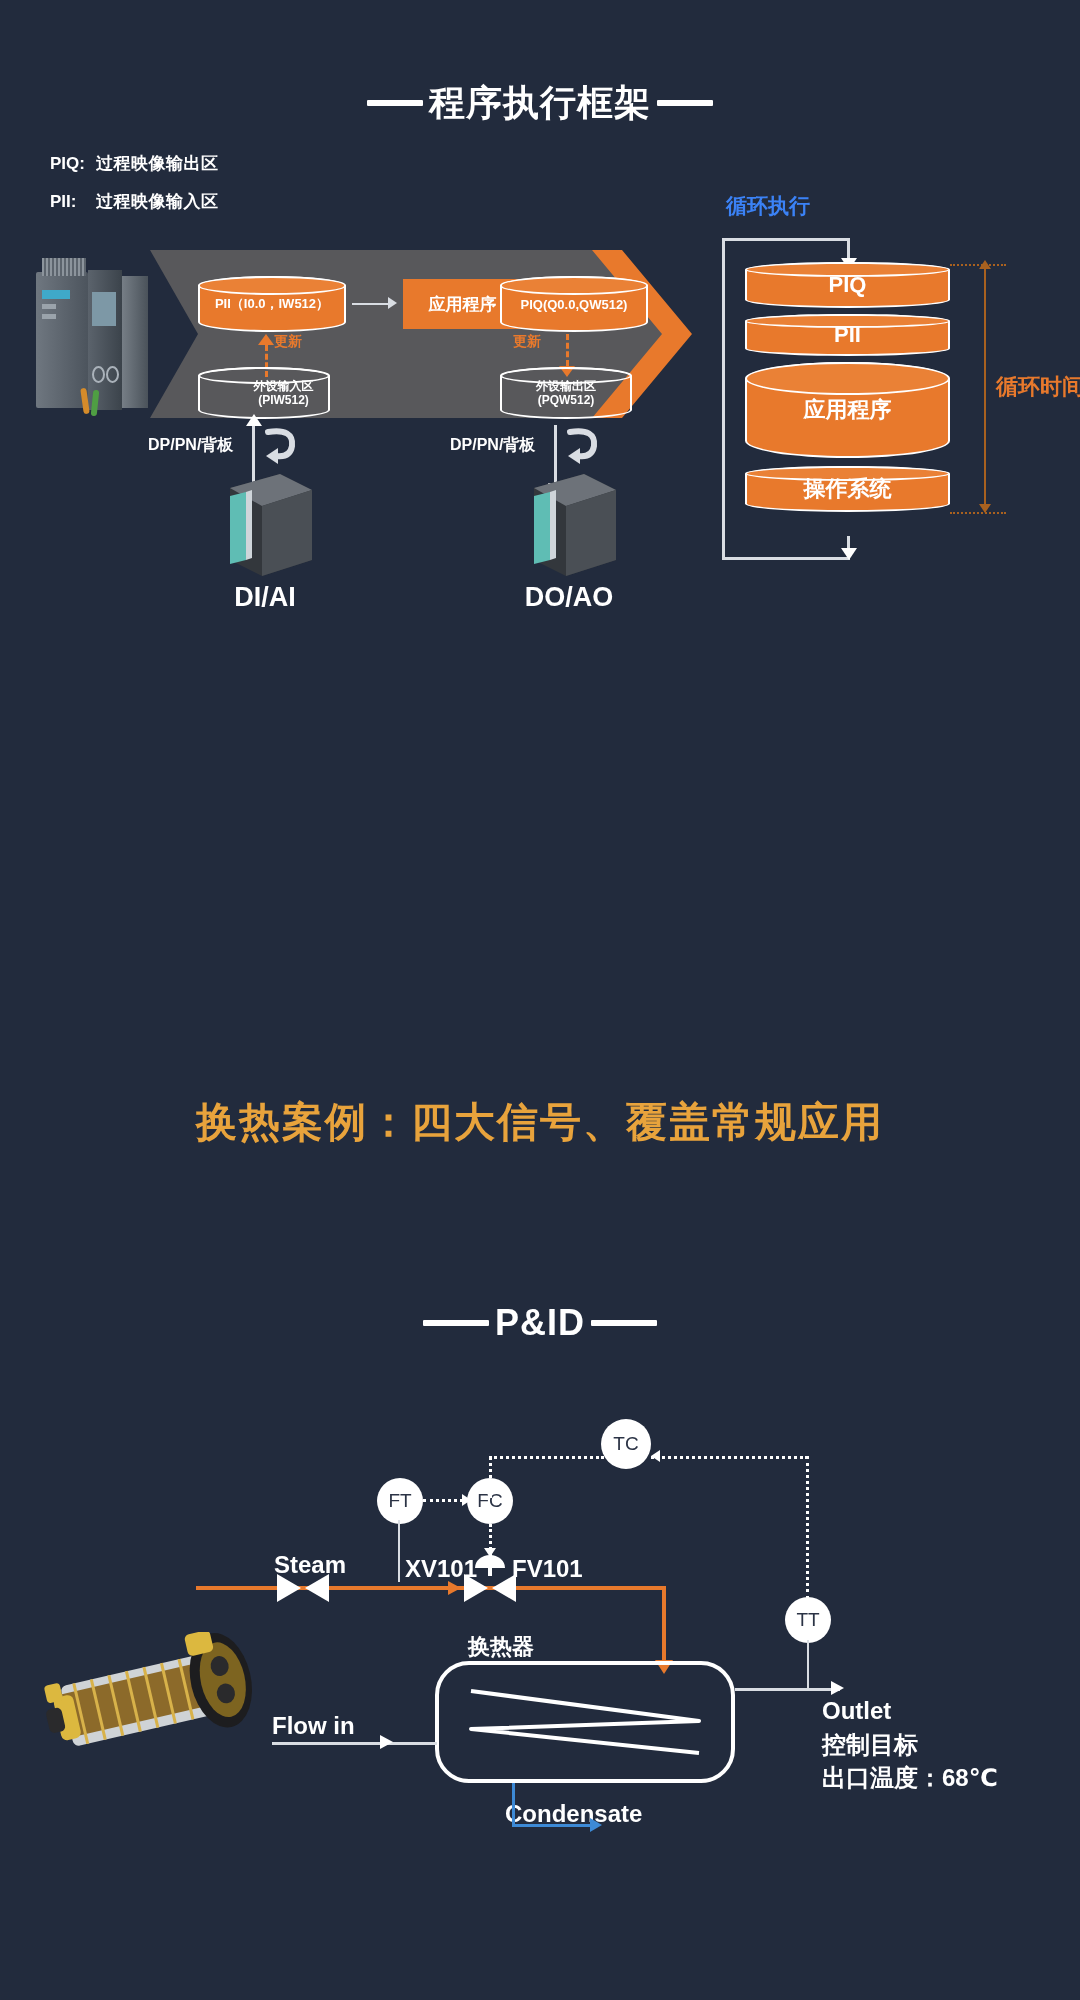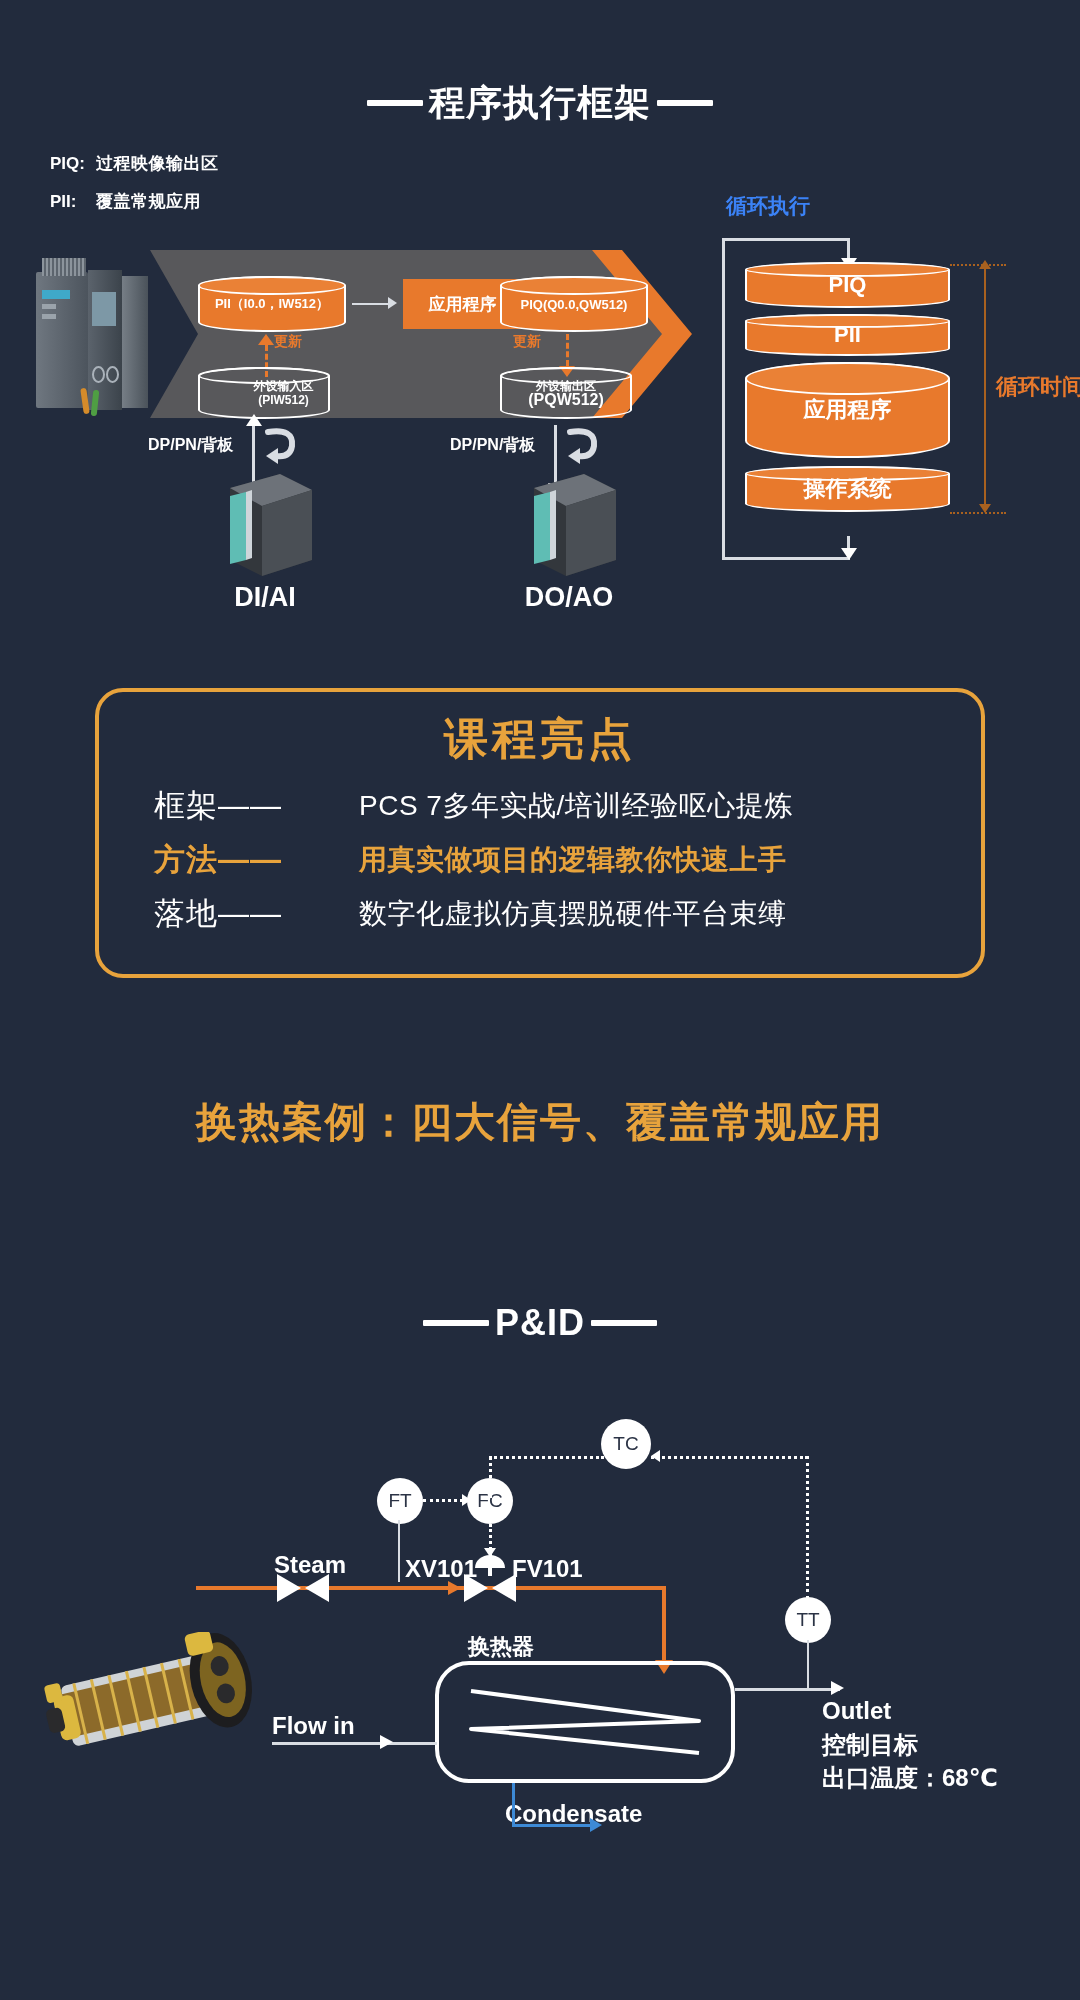--- a/index.html
+++ b/index.html
@@ -101,21 +101,21 @@
     <span>程序执行框架</span>
     <span class="rule" style="width:56px;"></span>
   </div>
 
   <div class="abs legend-row" style="left:50px;top:152px;">
     <span class="legend-key">PIQ:</span>
     <span class="legend-val">过程映像输出区</span>
   </div>
   <div class="abs legend-row" style="left:50px;top:190px;">
     <span class="legend-key">PII:</span>
-    <span class="legend-val">覆盖常规应用</span>
+    <span class="legend-val">过程映像输入区</span>
   </div>
 
   <div class="abs" style="left:36px;top:258px;width:112px;height:152px;">
     <div class="abs" style="left:0;top:14px;width:52px;height:136px;background:linear-gradient(90deg,#6f7780,#4c545d);border-radius:2px;"></div>
     <div class="abs" style="left:6px;top:0;width:44px;height:18px;background:repeating-linear-gradient(90deg,#8c949c 0 2px,#5c646d 2px 4px);"></div>
     <div class="abs" style="left:6px;top:32px;width:28px;height:9px;background:#3fa9c9;"></div>
     <div class="abs" style="left:6px;top:46px;width:14px;height:5px;background:#9aa3ab;"></div>
     <div class="abs" style="left:6px;top:56px;width:14px;height:5px;background:#9aa3ab;"></div>
     <div class="abs" style="left:52px;top:12px;width:34px;height:140px;background:linear-gradient(90deg,#5b636c,#3b434b);"></div>
     <div class="abs" style="left:56px;top:34px;width:24px;height:34px;background:#7d98a6;"></div>
@@ -157,21 +157,21 @@
   <div class="dashline-v" style="left:566px;top:334px;height:32px;"></div>
   <div class="arrow-d-o" style="left:559px;top:366px;"></div>
   <div class="upd" style="left:513px;top:333px;">更新</div>
 
   <div class="cyl cyl-hollow" style="left:198px;top:367px;width:132px;height:52px;flex-direction:column;gap:0;padding-left:39px;">
     <span style="font-size:12px;line-height:14px;">外设输入区</span>
     <span style="font-size:12px;line-height:14px;">(PIW512)</span>
   </div>
   <div class="cyl cyl-hollow" style="left:500px;top:367px;width:132px;height:52px;flex-direction:column;">
     <span style="font-size:12px;line-height:14px;">外设输出区</span>
-    <span style="font-size:16px;line-height:14px;">(PQW512)</span>
+    <span style="font-size:12px;line-height:14px;">(PQW512)</span>
   </div>
 
   <div class="wline" style="left:252px;top:425px;width:3px;height:70px;"></div>
   <div class="arrow-u-w" style="left:246px;top:414px;"></div>
   <div class="pid-label" style="left:148px;top:435px;font-size:16px;">DP/PN/背板</div>
   <svg class="abs" style="left:262px;top:426px;" width="36" height="40" viewBox="0 0 36 40">
     <path d="M6 6 Q32 2 30 20 Q28 32 14 30" stroke="#d9dde3" stroke-width="6" fill="none" stroke-linecap="round"></path>
     <polygon points="16,22 16,38 4,30" fill="#d9dde3"></polygon>
   </svg>
 
@@ -224,36 +224,20 @@
     <span style="font-size:22px;">操作系统</span>
   </div>
 
   <div class="abs" style="left:950px;top:264px;width:56px;border-top:2px dotted #a9611f;"></div>
   <div class="abs" style="left:950px;top:512px;width:56px;border-top:2px dotted #a9611f;"></div>
   <div class="abs" style="left:984px;top:264px;width:2px;height:248px;background:#a9611f;"></div>
   <div class="abs" style="left:979px;top:260px;width:0;height:0;border-bottom:9px solid #a9611f;border-left:6px solid transparent;border-right:6px solid transparent;"></div>
   <div class="abs" style="left:979px;top:504px;width:0;height:0;border-top:9px solid #a9611f;border-left:6px solid transparent;border-right:6px solid transparent;"></div>
   <div class="abs" style="left:996px;top:372px;font-size:22px;font-weight:bold;color:#e8792c;white-space:nowrap;">循环时间</div>
 
-  <div class="card" style="left:95px;top:688px;width:890px;height:290px;">
-    <div class="card-title" style="margin-top:18px;">课程亮点</div>
-
-    <div class="hl-row hl-white" style="margin:16px 0 0 55px;">
-      <span class="hl-key">框架——</span>
-      <span class="hl-val">PCS  7多年实战/培训经验呕心提炼</span>
-    </div>
-    <div class="hl-row hl-orange" style="margin:12px 0 0 55px;">
-      <span class="hl-key">方法——</span>
-      <span class="hl-val">用真实做项目的逻辑教你快速上手</span>
-    </div>
-    <div class="hl-row hl-white" style="margin:12px 0 0 55px;">
-      <span class="hl-key">落地——</span>
-      <span class="hl-val">数字化虚拟仿真摆脱硬件平台束缚</span>
-    </div>
-  </div>
 
   <div class="abs sec-title" style="left:340px;top:1300px;width:400px;height:46px;font-size:36px;">
     <span class="rule" style="width:66px;"></span>
     <span>P&amp;ID</span>
     <span class="rule" style="width:66px;"></span>
   </div>
 
   <div class="abs big-orange" style="left:0;top:1095px;width:1080px;">换热案例：四大信号、覆盖常规应用</div>
 
   <svg class="abs" style="left:28px;top:1632px;" width="250" height="140" viewBox="0 0 250 140">

